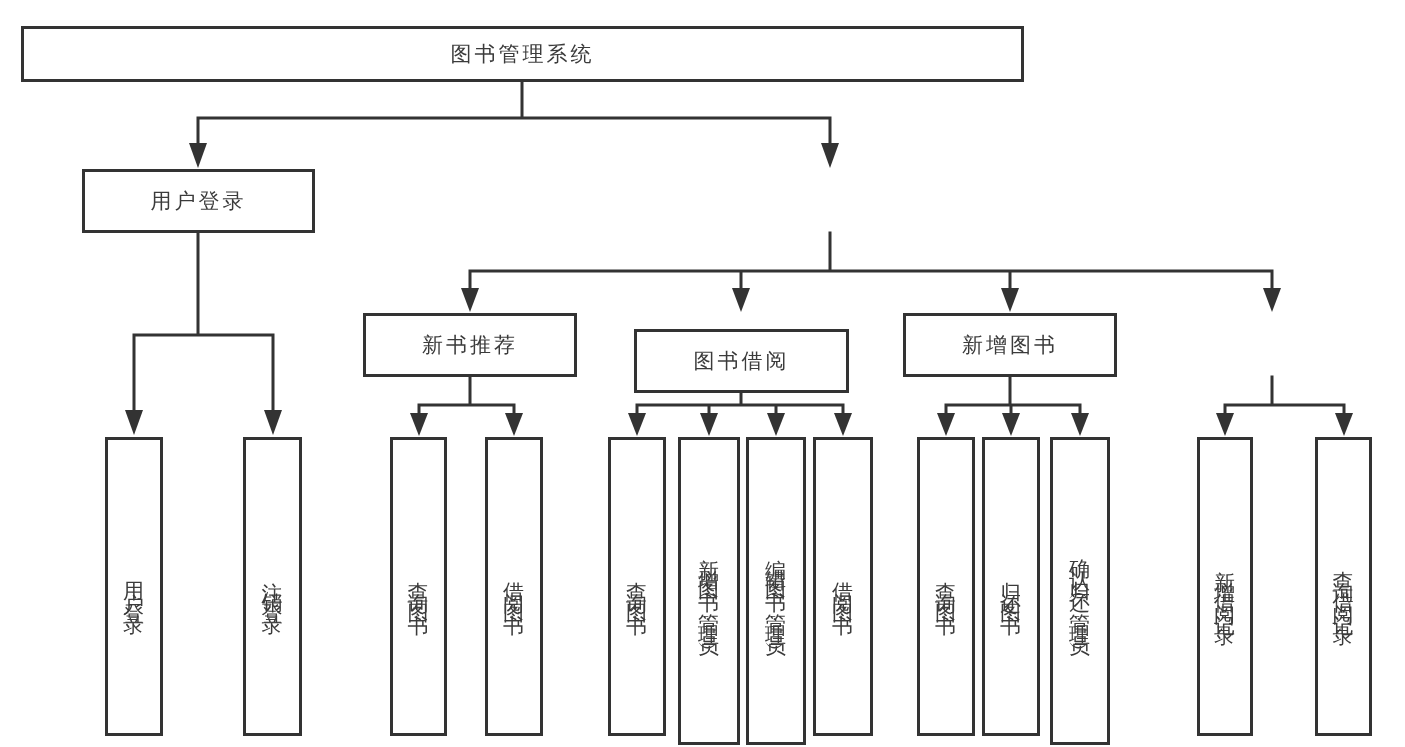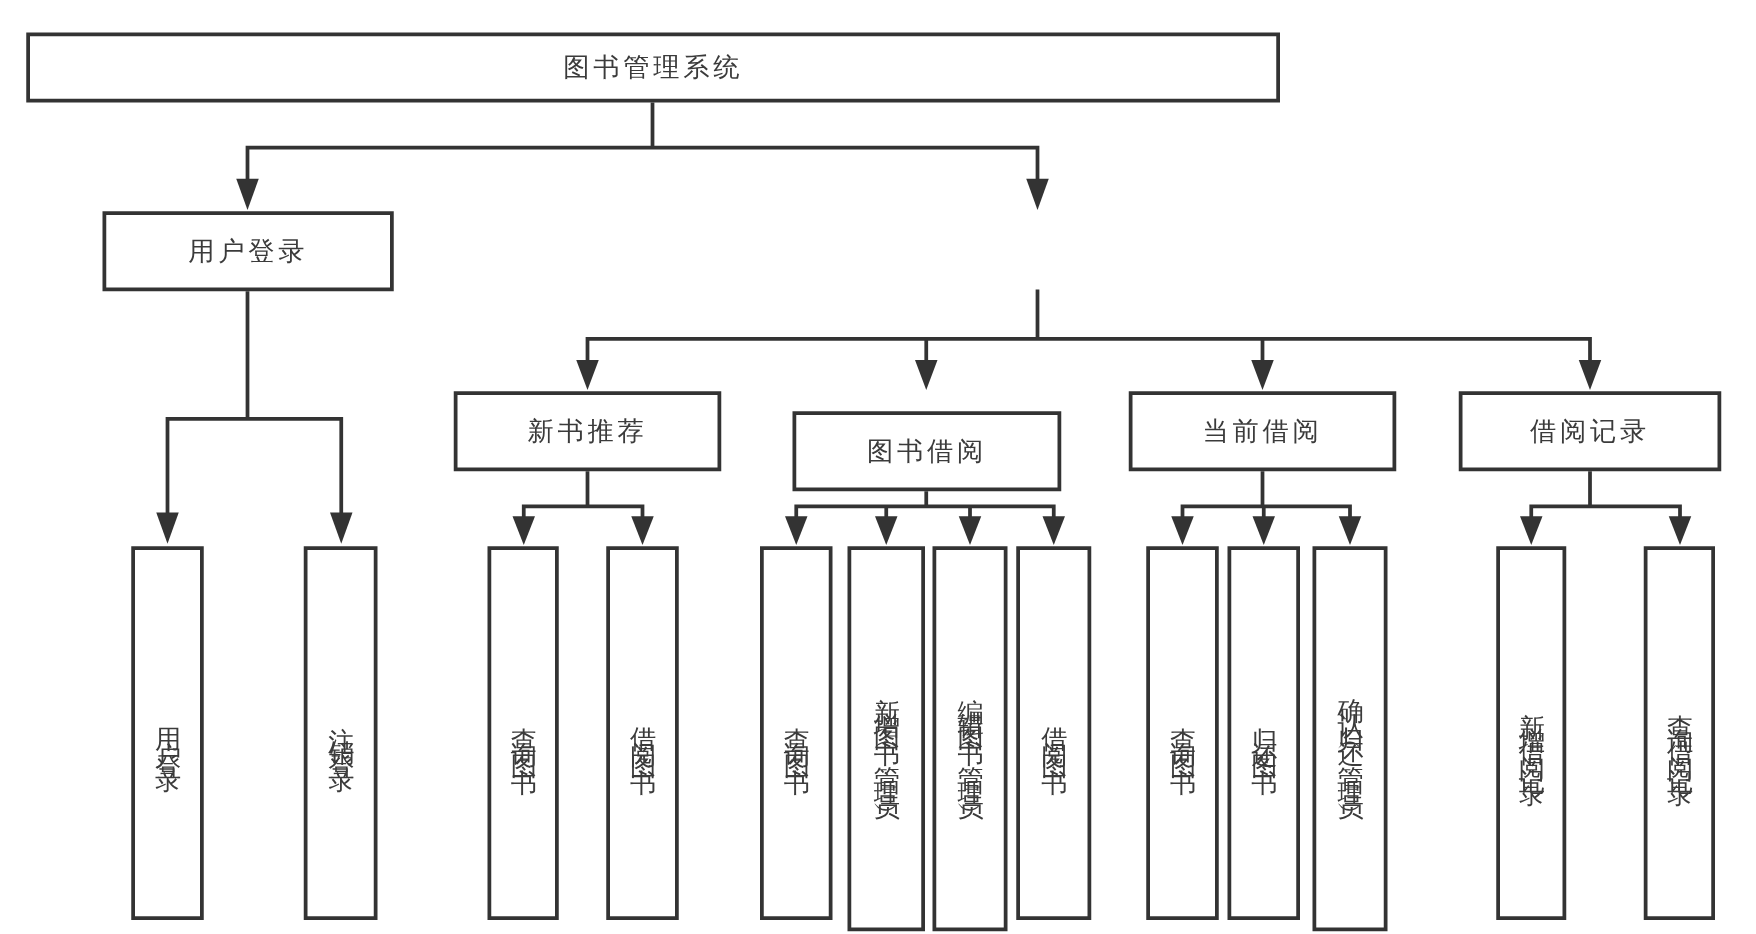--- a/index.html
+++ b/index.html
@@ -146,24 +146,21 @@
     <span class="h-text">用户登录</span>
   </div>
 
   <div class="box" id="box-new-rec">
     <span class="h-text">新书推荐</span>
   </div>
   <div class="box" id="box-borrow">
     <span class="h-text">图书借阅</span>
   </div>
   <div class="box" id="box-current">
-    <span class="h-text">当前借阅</span>
-  </div>
-  <div class="box" id="box-record">
-    <span class="h-text">借阅记录</span>
+    <span class="h-text">新增图书</span>
   </div>
 
   <div class="box leaf" id="leaf-user-login">
     <span class="v-text">用户登录</span>
   </div>
   <div class="box leaf" id="leaf-logout">
     <span class="v-text">注销登录</span>
   </div>
 
   <div class="box leaf" id="leaf-query1">

